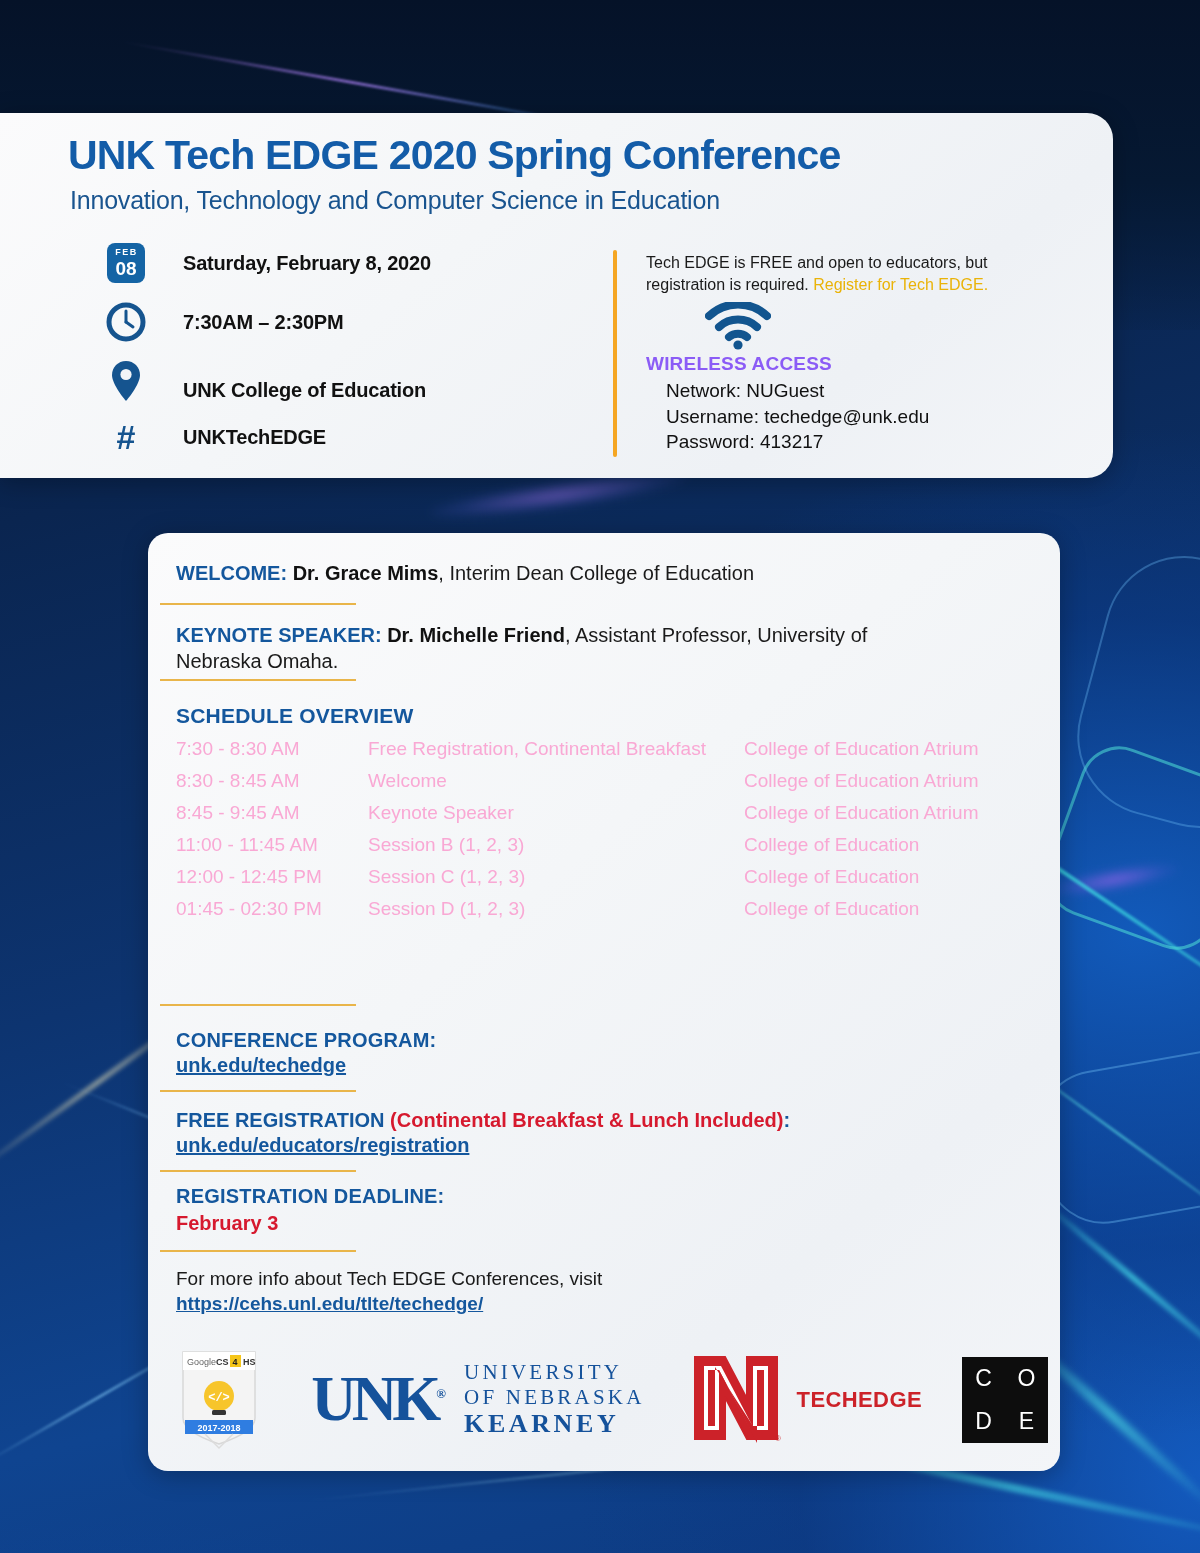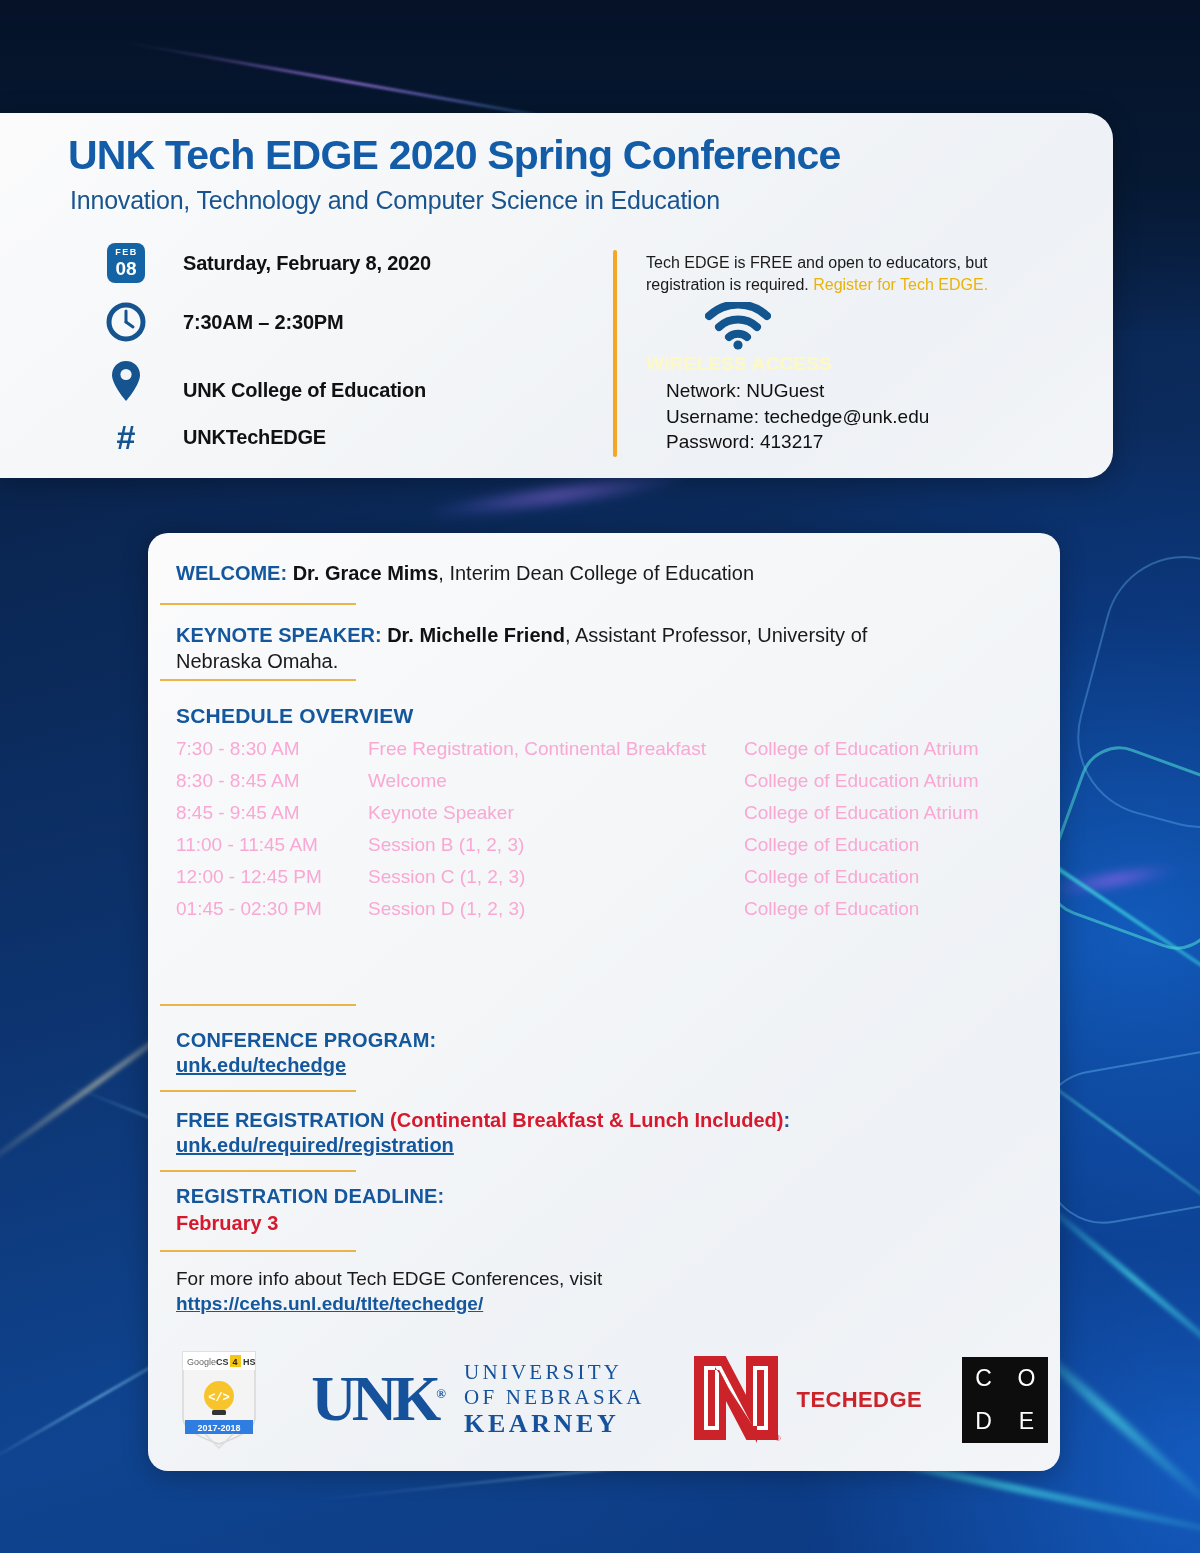--- a/index.html
+++ b/index.html
@@ -161,21 +161,21 @@
     position: absolute;
     left: 705px;
     top: 302px;
   }
   #wireless-title {
     position: absolute;
     left: 646px;
     top: 353px;
     font-size: 19px;
     font-weight: 700;
-    color: #fef9c3;
+    color: #8b5cf6;
     letter-spacing: 0.2px;
     text-align: center;
   }
   .wifi-line {
     position: absolute;
     left: 646px;
     font-size: 19px;
     color: #111;
     white-space: nowrap;
     margin-left: 20px;
@@ -476,21 +476,21 @@
 </table>
 <div class="rule" id="rule3"></div>
 
 <div class="sect" id="prog-title">CONFERENCE PROGRAM:</div>
 <div class="sect" id="prog-link">unk.edu/techedge</div>
 <div class="rule" id="rule4"></div>
 
 <div class="sect" id="freereg-title">
   <span>FREE REGISTRATION </span><span class="red">(Continental Breakfast &amp; Lunch Included)</span><span>:</span>
 </div>
-<div class="sect" id="freereg-link">unk.edu/required/registration</div>
+<div class="sect" id="freereg-link">unk.edu/educators/registration</div>
 <div class="rule" id="rule5"></div>
 
 <div class="sect" id="deadline-title">REGISTRATION DEADLINE:</div>
 <div class="sect" id="deadline-date">February 3</div>
 <div class="rule" id="rule6"></div>
 
 <div class="sect" id="moreinfo">
   <span>For more info about Tech EDGE Conferences, visit</span>
   <span class="lnk">https://cehs.unl.edu/tlte/techedge/</span>
 </div>

